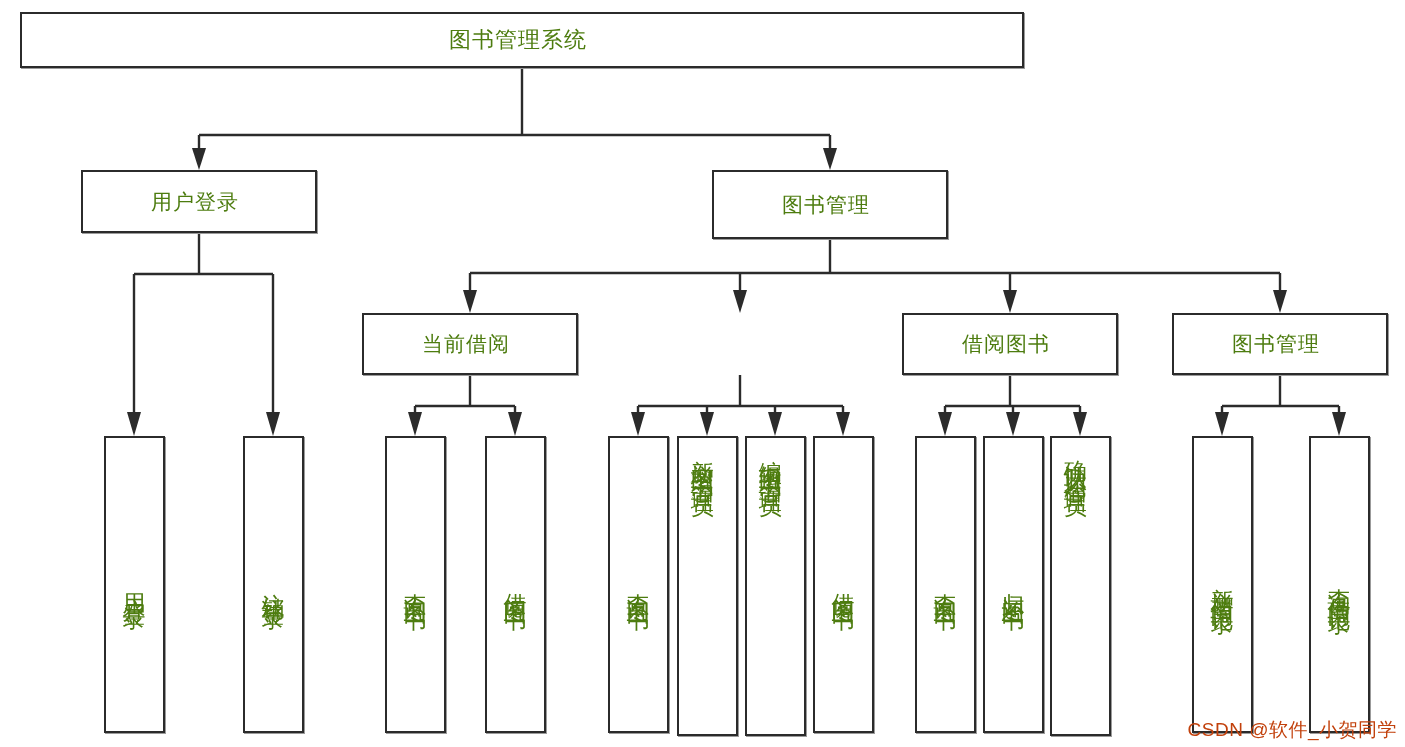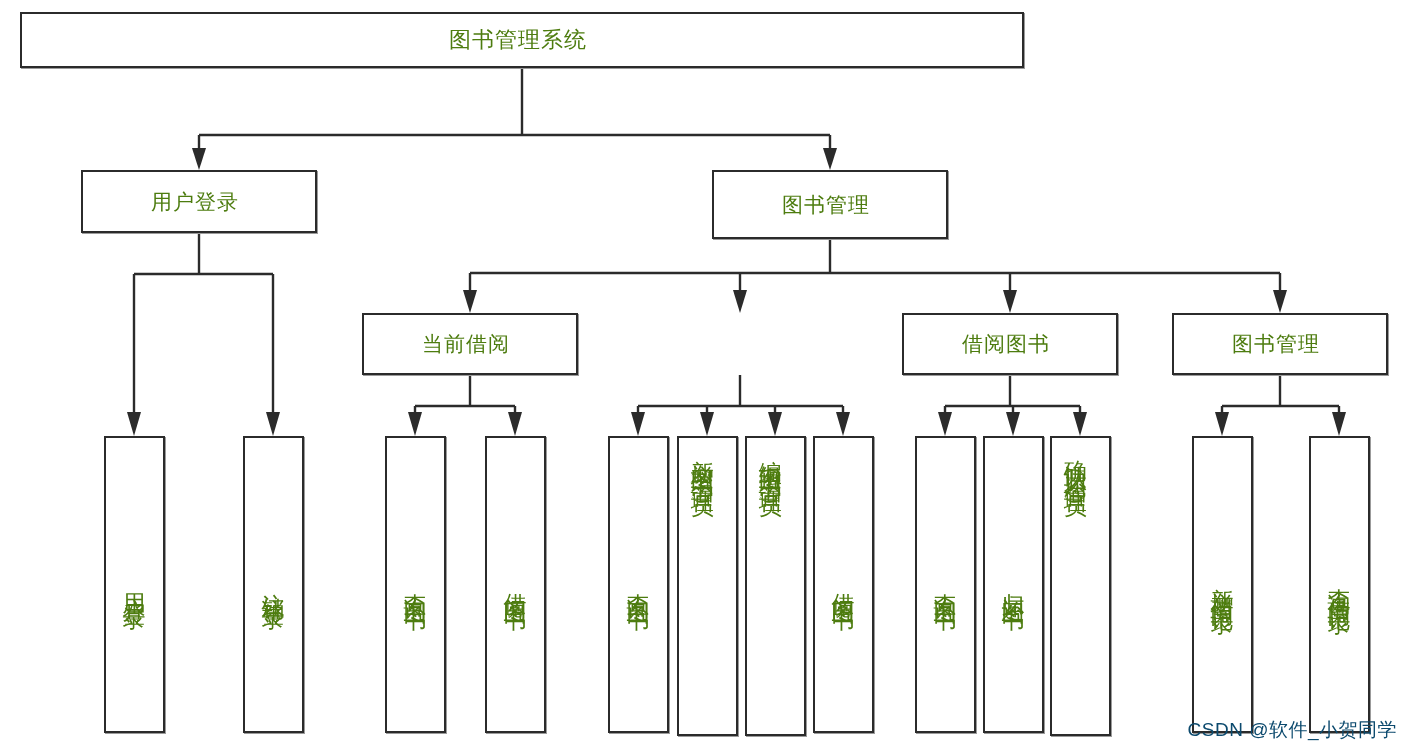--- a/index.html
+++ b/index.html
@@ -85,21 +85,21 @@
     fill: none;
   }
   .arrow-head {
     fill: #2b2b2b;
   }
   .watermark {
     position: absolute;
     right: 8px;
     bottom: 4px;
     font-size: 19px;
-    color: #0c4a6e;
+    color: #c2410c;
     letter-spacing: 0.5px;
     white-space: nowrap;
   }
 </style>
 </head>
 <body>
 
 <div id="diagram-root">
 
   <svg class="connectors" viewBox="0 0 1405 747">

